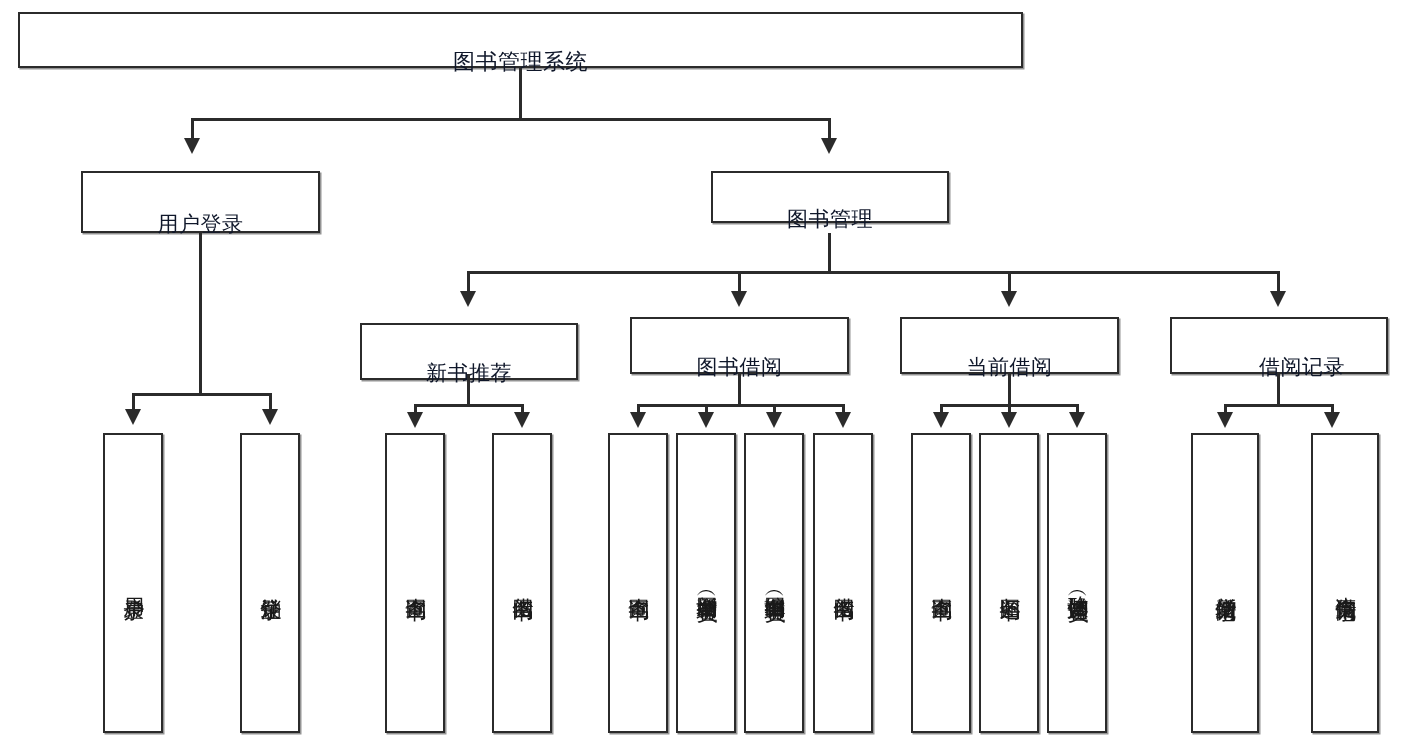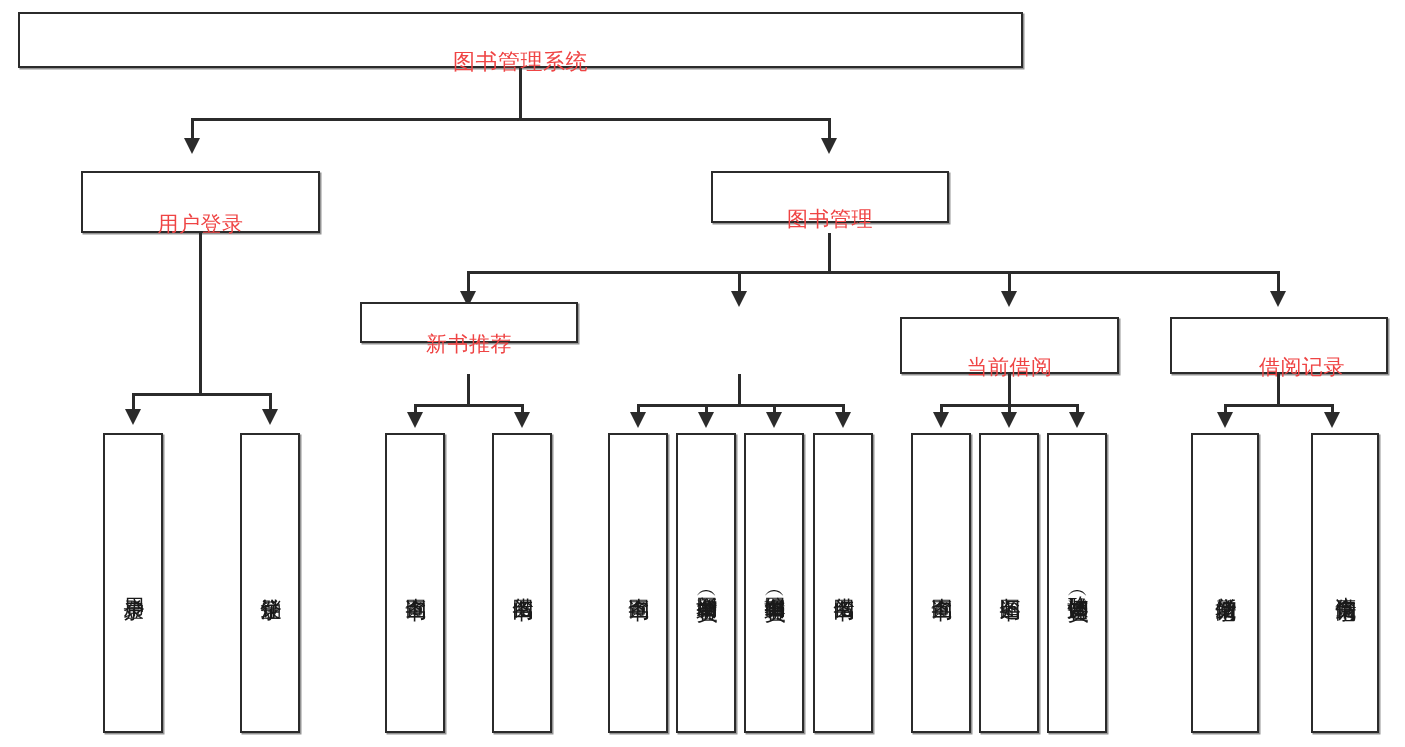--- a/index.html
+++ b/index.html
@@ -28,21 +28,21 @@
     display: flex;
     align-items: center;
     justify-content: center;
     color: #1a1a1a;
   }
   .node .label {
     font-size: 21px;
     line-height: 1.15;
     letter-spacing: 0.5px;
     white-space: nowrap;
-    color: #ef4444;
+    color: #0f172a;
     margin-top: 44px;
   }
   
   .node.root .label { font-size: 22px; }
   .node.lvl2 .label { font-size: 21px; }
   .node.lvl3 .label { font-size: 21px; }
 
   
   .leaf {
     position: absolute;
@@ -130,22 +130,25 @@
 
   <div class="ln v" style="left:467px; top:271px; width:3px; height:22px;"></div>
   <div class="arrow" style="left:460px; top:291px;"></div>
   <div class="ln v" style="left:738px; top:271px; width:3px; height:22px;"></div>
   <div class="arrow" style="left:731px; top:291px;"></div>
   <div class="ln v" style="left:1008px; top:271px; width:3px; height:22px;"></div>
   <div class="arrow" style="left:1001px; top:291px;"></div>
   <div class="ln v" style="left:1277px; top:271px; width:3px; height:22px;"></div>
   <div class="arrow" style="left:1270px; top:291px;"></div>
 
-  <div class="node lvl3" style="left:360px; top:302px; width:218px; height:41px;">
+  <div class="node lvl3" style="left:360px; top:323px; width:218px; height:57px;">
     <span class="label">新书推荐</span>
+  </div>
+  <div class="node lvl3" style="left:630px; top:317px; width:219px; height:57px;">
+    <span class="label">图书借阅</span>
   </div>
   <div class="node lvl3" style="left:900px; top:317px; width:219px; height:57px;">
     <span class="label">当前借阅</span>
   </div>
   <div class="node lvl3" style="left:1170px; top:317px; width:218px; height:57px;padding-left:46px;">
     <span class="label">借阅记录</span>
   </div>
 
   <div class="ln v" style="left:467px; top:374px; width:3px; height:32px;"></div>
   <div class="ln h" style="left:414px; top:404px; width:110px; height:3px;"></div>

